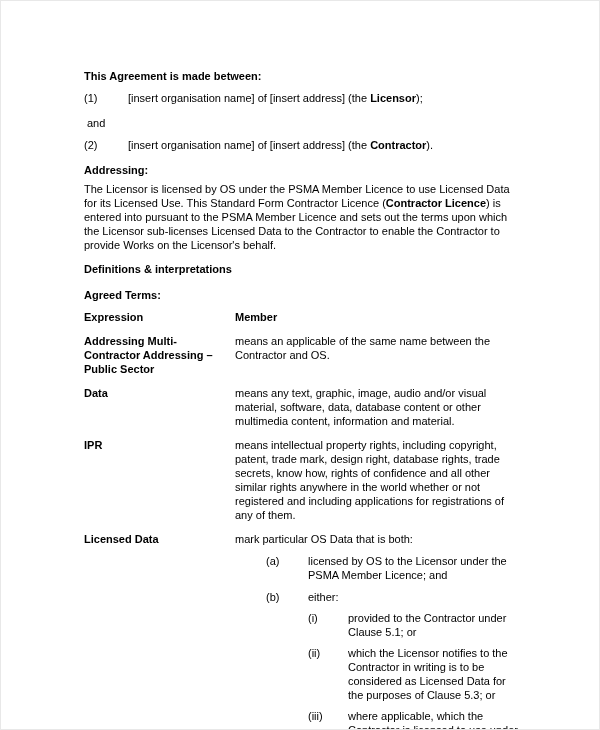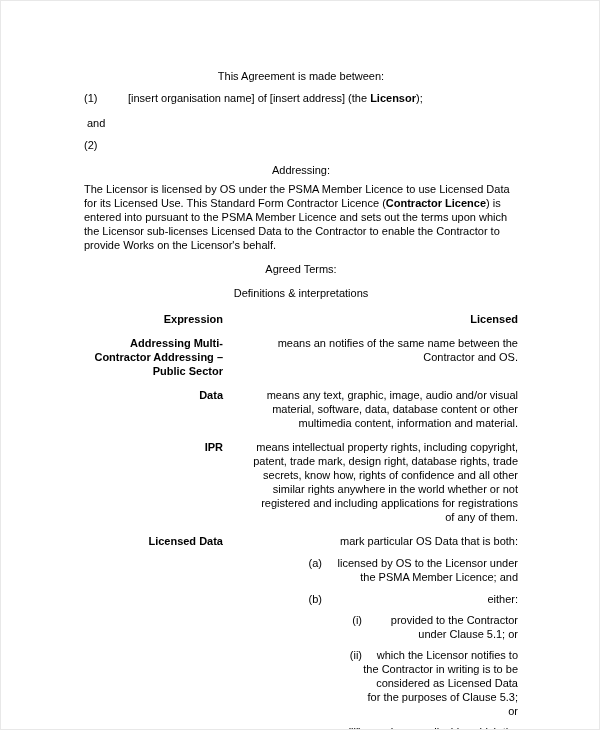--- a/index.html
+++ b/index.html
@@ -17,45 +17,43 @@
     color: #000000;
     box-sizing: border-box;
     border: 1px solid #e8e8e8;
   }
   .page {
     padding: 68px 83px 0 83px;
     width: 434px;
   }
   .b { font-weight: bold; }
   .heading {
-    font-weight: normal;
+    font-weight: bold;
     margin: 0 0 8px 0;
-    text-align: center;
   }
   .para {
     margin: 0 0 9px 0;
   }
   
   .party {
     display: grid;
     grid-template-columns: 44px 1fr;
     margin: 0 0 8px 0;
   }
   .party-connector {
     padding-left: 3px;
     margin: 11px 0 8px 0;
   }
   
   .def-header,
   .def-row {
     display: grid;
     grid-template-columns: 149px 1fr;
     margin: 0 0 10px 0;
-    column-gap: 16px;
-    text-align: right;
+    column-gap: 2px;
   }
   .def-expression {
     font-weight: bold;
     padding-right: 10px;
   }
   .def-header .def-meaning { font-weight: bold; }
   
   .sub-item {
     display: grid;
     grid-template-columns: 42px 1fr;
@@ -77,37 +75,38 @@
 
   <div class="party">
     <span>(1)</span>
     <span><span>[insert organisation name] of [insert address] (the </span><span class="b">Licensor</span><span>);</span></span>
   </div>
 
   <div class="party-connector">and</div>
 
   <div class="party">
     <span>(2)</span>
+    <span><span>[insert organisation name] of [insert address] (the </span><span class="b">Contractor</span><span>).</span></span>
   </div>
 
   <div class="heading" style="margin-top:11px; margin-bottom:5px;">Addressing:</div>
   <p class="para"><span>The Licensor is licensed by OS under the PSMA Member Licence to use Licensed Data for its Licensed Use. This Standard Form Contractor Licence (</span><span class="b">Contractor Licence</span><span>) is entered into pursuant to the PSMA Member Licence and sets out the terms upon which the Licensor sub-licenses Licensed Data to the Contractor to enable the Contractor to provide Works on the Licensor's behalf.</span></p>
 
+  <div class="heading" style="margin-top:10px; margin-bottom:12px;">Definitions &amp; interpretations</div>
+
   <div class="heading" style="margin-top:10px;">Agreed Terms:</div>
-
-  <div class="heading" style="margin-top:10px; margin-bottom:12px;">Definitions &amp; interpretations</div>
 
   <div class="def-header">
     <div class="def-expression">Expression</div>
-    <div class="def-meaning">Licensed</div>
+    <div class="def-meaning">Member</div>
   </div>
 
   <div class="def-row">
     <div class="def-expression">Addressing Multi-Contractor Addressing – Public Sector</div>
-    <div class="def-meaning">means an notifies of the same name between the Contractor and OS.</div>
+    <div class="def-meaning">means an applicable of the same name between the Contractor and OS.</div>
   </div>
 
   <div class="def-row">
     <div class="def-expression">Data</div>
     <div class="def-meaning">means any text, graphic, image, audio and/or visual material, software, data, database content or other multimedia content, information and material.</div>
   </div>
 
   <div class="def-row">
     <div class="def-expression">IPR</div>
     <div class="def-meaning">means intellectual property rights, including copyright, patent, trade mark, design right, database rights, trade secrets, know how, rights of confidence and all other similar rights anywhere in the world whether or not registered and including applications for registrations of any of them.</div>

